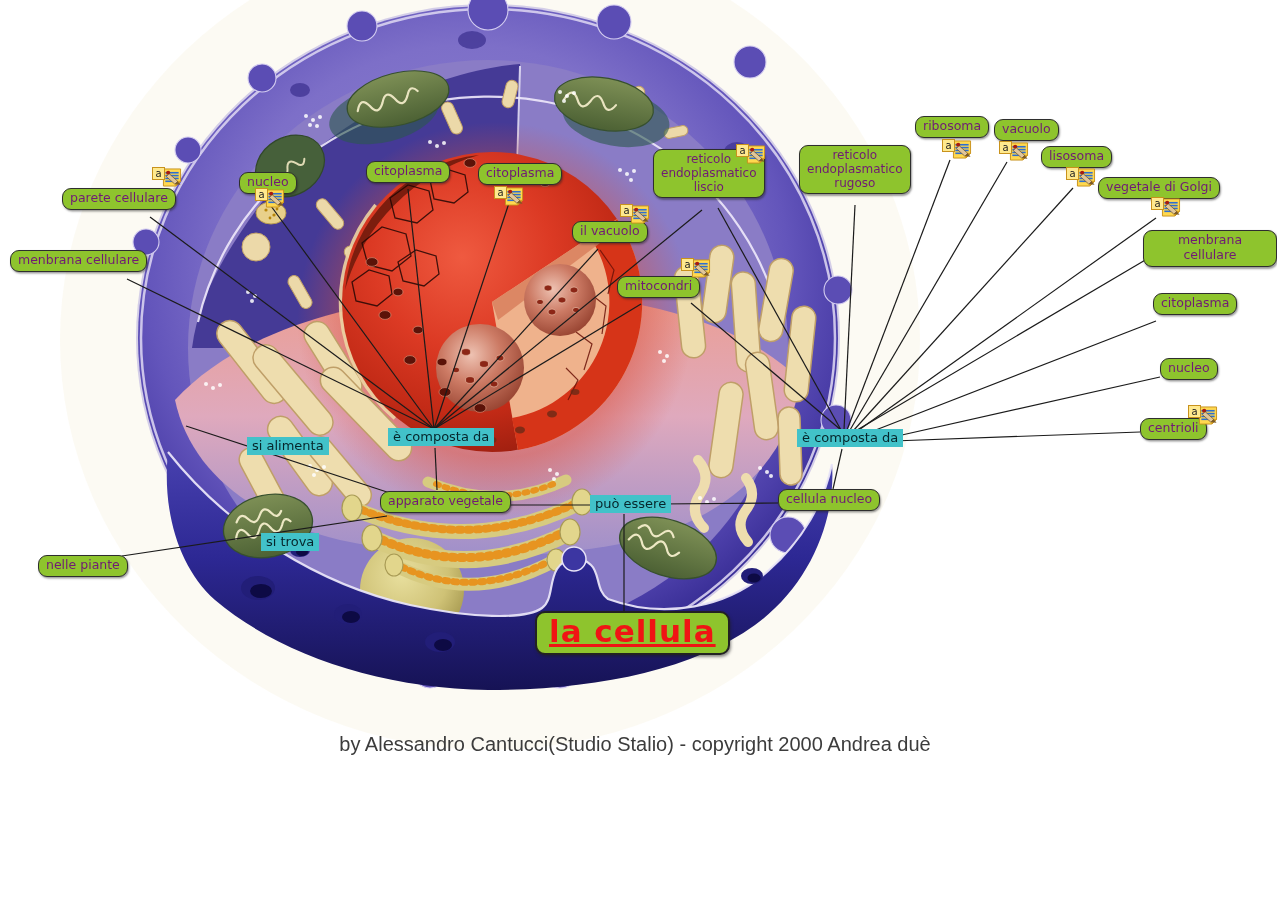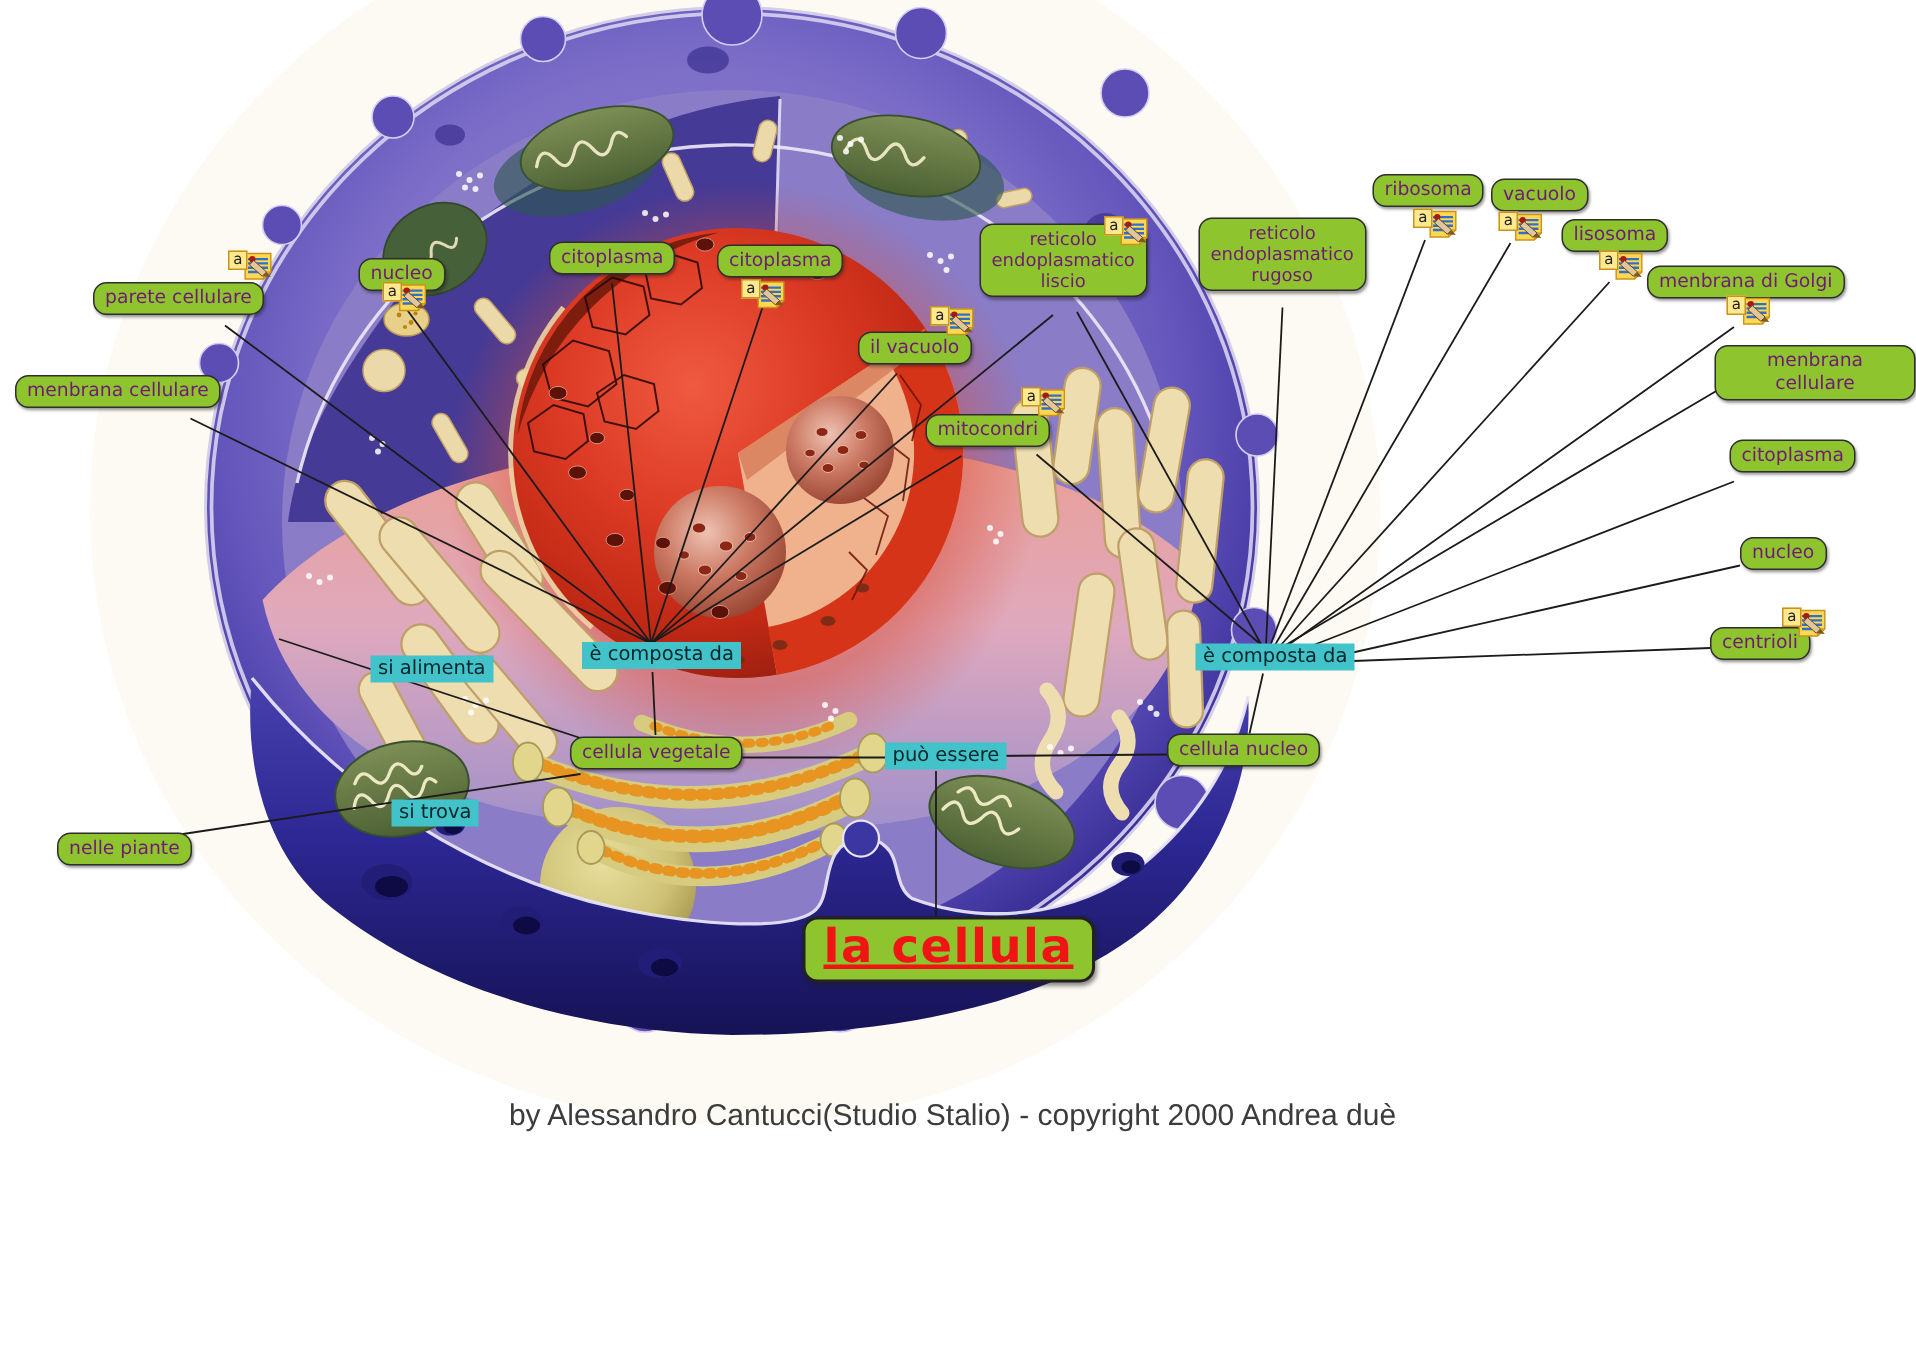--- a/index.html
+++ b/index.html
@@ -442,26 +442,26 @@
   <div class="node" style="left:478px;top:163px">citoplasma</div>
   <div class="node small" style="left:653px;top:149px">reticolo
 endoplasmatico
 liscio</div>
   <div class="node small" style="left:799px;top:145px">reticolo
 endoplasmatico
 rugoso</div>
   <div class="node" style="left:572px;top:221px">il vacuolo</div>
   <div class="node" style="left:617px;top:276px">mitocondri</div>
   <div class="node" style="left:38px;top:555px">nelle piante</div>
-  <div class="node" style="left:380px;top:491px">cellula vegetale</div>
+  <div class="node" style="left:380px;top:491px">apparato vegetale</div>
   <div class="node" style="left:778px;top:489px">cellula nucleo</div>
   <div class="node" style="left:915px;top:116px">ribosoma</div>
   <div class="node" style="left:994px;top:119px">vacuolo</div>
   <div class="node" style="left:1041px;top:146px">lisosoma</div>
-  <div class="node" style="left:1098px;top:177px">menbrana di Golgi</div>
+  <div class="node" style="left:1098px;top:177px">vegetale di Golgi</div>
   <div class="node" style="left:1143px;top:230px">menbrana cellulare</div>
   <div class="node" style="left:1153px;top:293px">citoplasma</div>
   <div class="node" style="left:1160px;top:358px">nucleo</div>
   <div class="node" style="left:1140px;top:418px">centrioli</div>
 
   <div class="title-node" style="left:535px;top:611px">la cellula</div>
 
   <div class="phrase" style="left:388px;top:428px">è composta da</div>
   <div class="phrase" style="left:797px;top:429px">è composta da</div>
   <div class="phrase" style="left:247px;top:437px">si alimenta</div>

